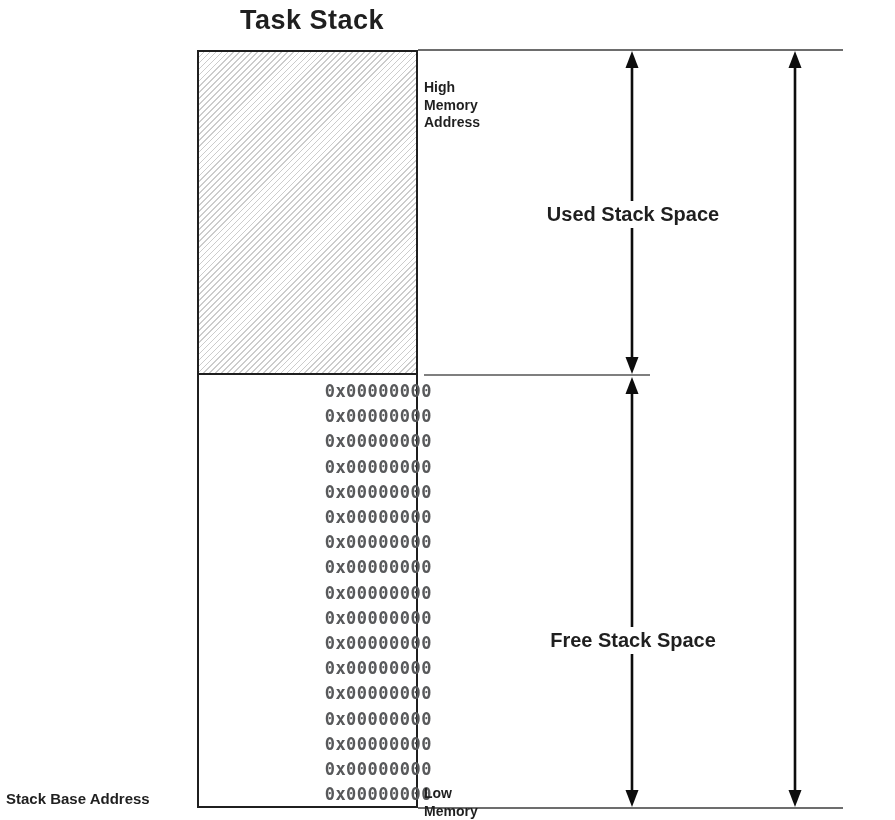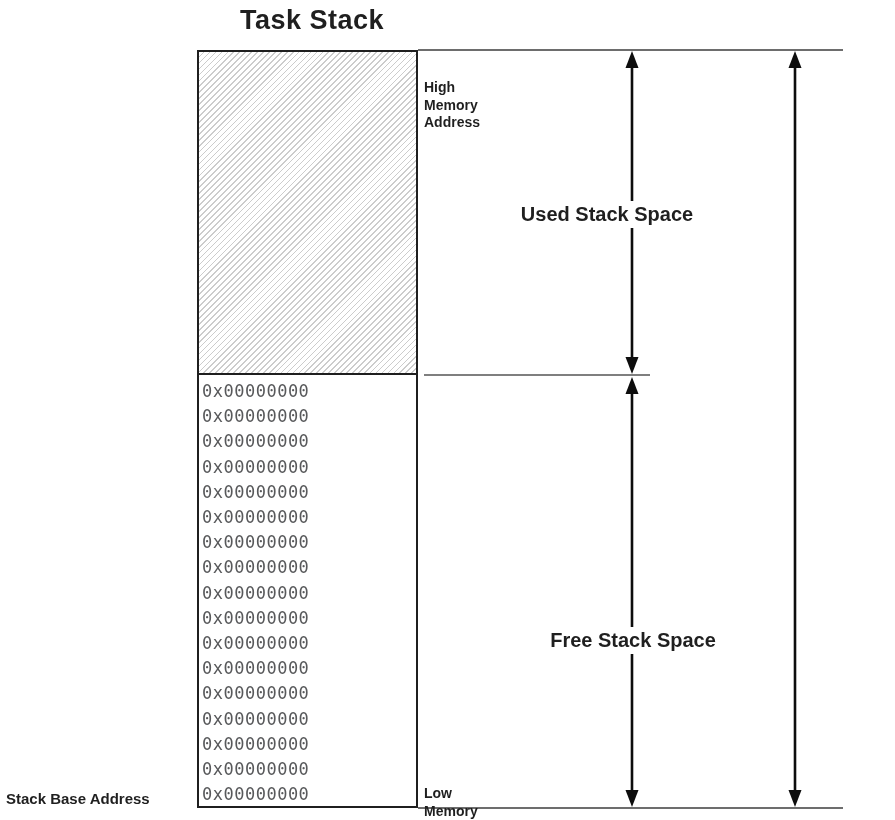--- a/index.html
+++ b/index.html
@@ -30,25 +30,25 @@
     background:#ffffff;
   }
   .used-region{
     position:absolute;left:0;top:0;width:217px;height:321px;
     border-bottom:2px solid var(--text);
     background:repeating-linear-gradient(135deg,
       #ffffff 0px,#ffffff 3px,
       var(--hatch) 3px,var(--hatch) 4.2px);
   }
   .free-region{
-    position:absolute;left:3px;top:323px;width:217px;height:431px;
+    position:absolute;left:16px;top:323px;width:217px;height:431px;
     overflow:hidden;
-    text-align:left;
+    text-align:right;
     font-family:"DejaVu Sans Mono","Liberation Mono",monospace;
-    font-weight:normal;
+    font-weight:bold;
     font-size:17px;
     line-height:25.2px;
     padding-top:4px;
     box-sizing:border-box;
     color:var(--hex-text);
     letter-spacing:0.5px;
   }
   .mem-label{
     position:absolute;
     font-size:14px;font-weight:bold;line-height:17.5px;
@@ -70,21 +70,21 @@
   .arrows .shaft{stroke:var(--arrow);stroke-width:2.6;}
   .arrows .head{fill:var(--arrow);stroke:none;}
   .span-label{
     position:absolute;
     transform:translateX(-50%);
     background:var(--bg);
     padding:2px 6px;
     font-size:20px;font-weight:bold;
     white-space:nowrap;
   }
-  .span-label.used{left:607px;top:201px;text-align:center;}
+  .span-label.used{left:633px;top:201px;text-align:center;}
   .span-label.free{left:633px;top:579px;margin-top:48px;}
   .span-label.total{left:796px;top:418px;}
 </style>
 </head>
 <body>
 
 <div class="canvas">
 
   <div class="title">Task Stack</div>
 

